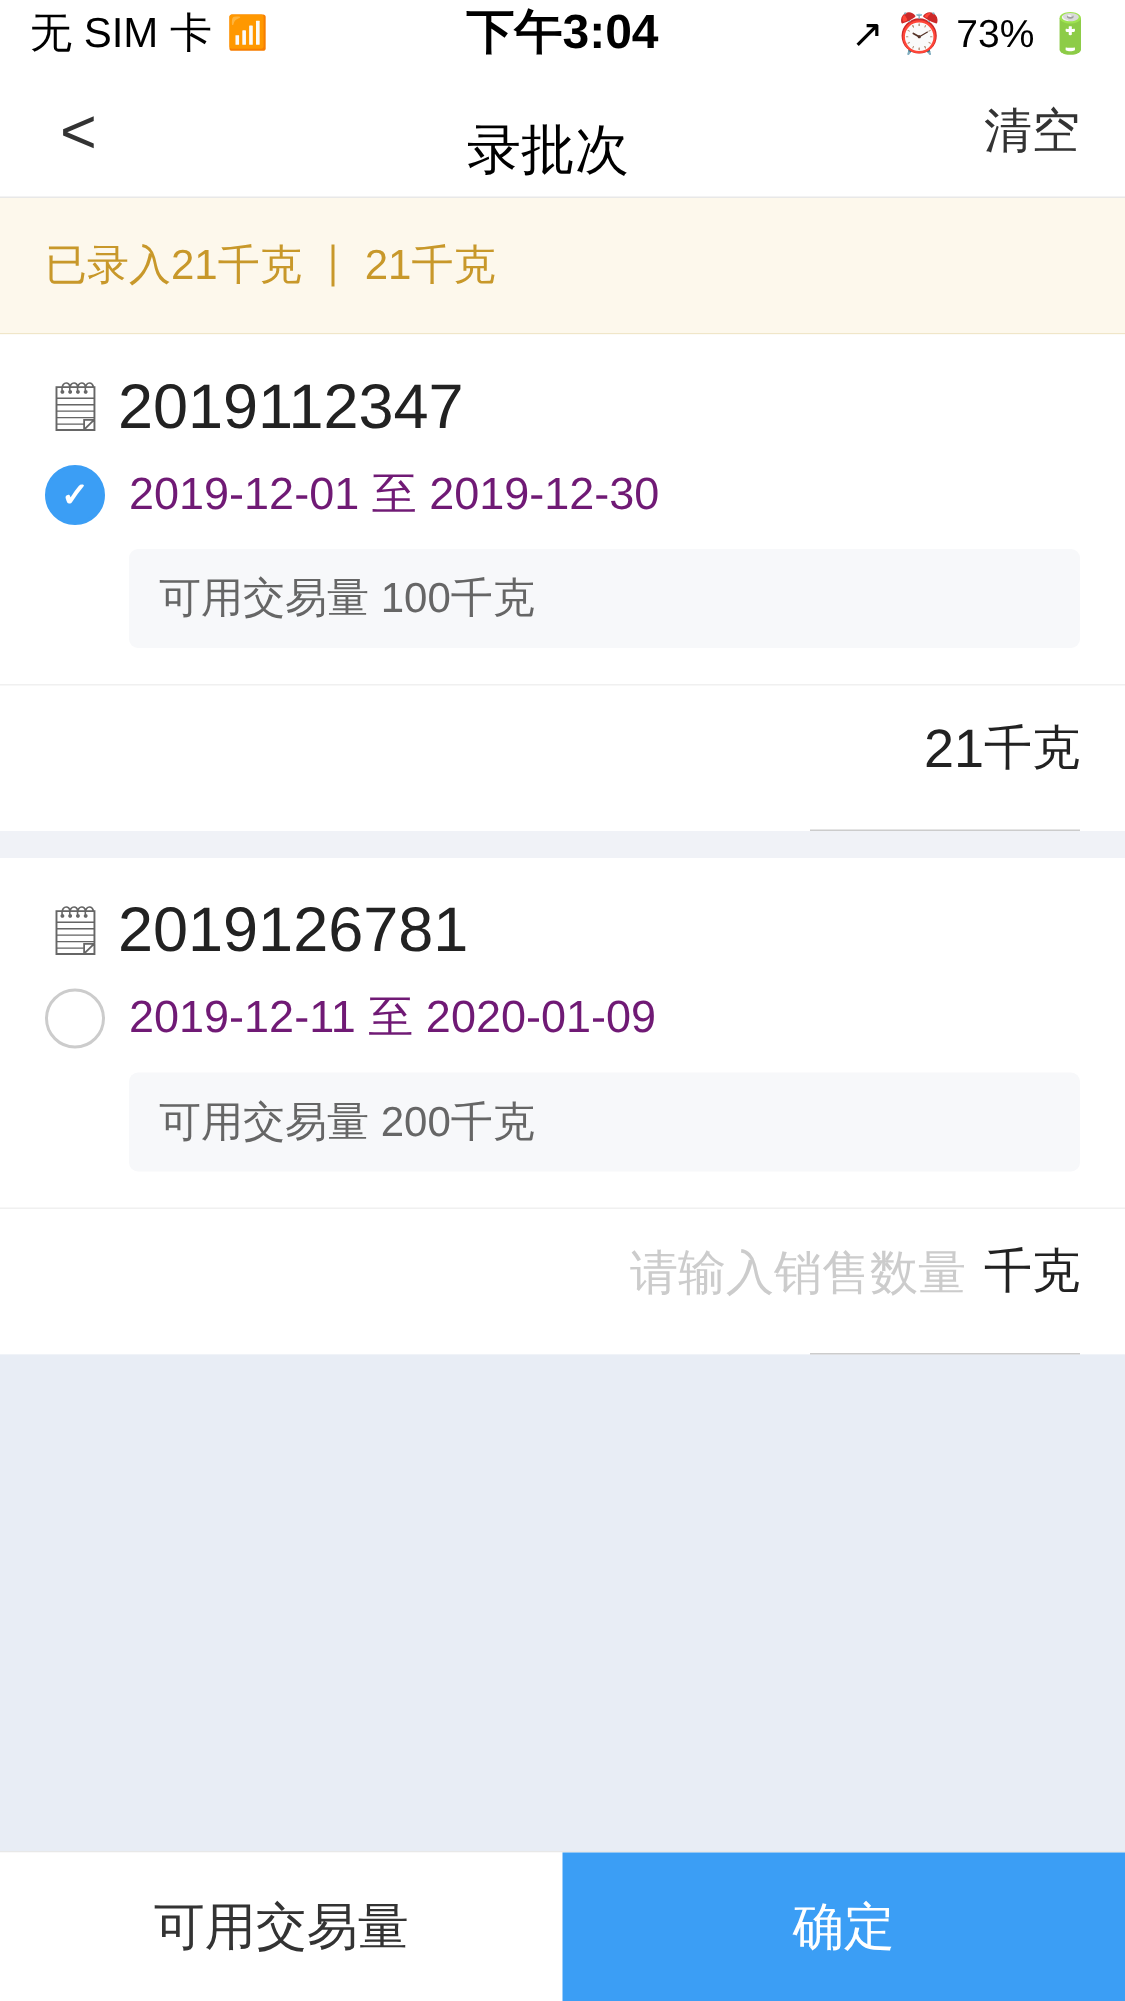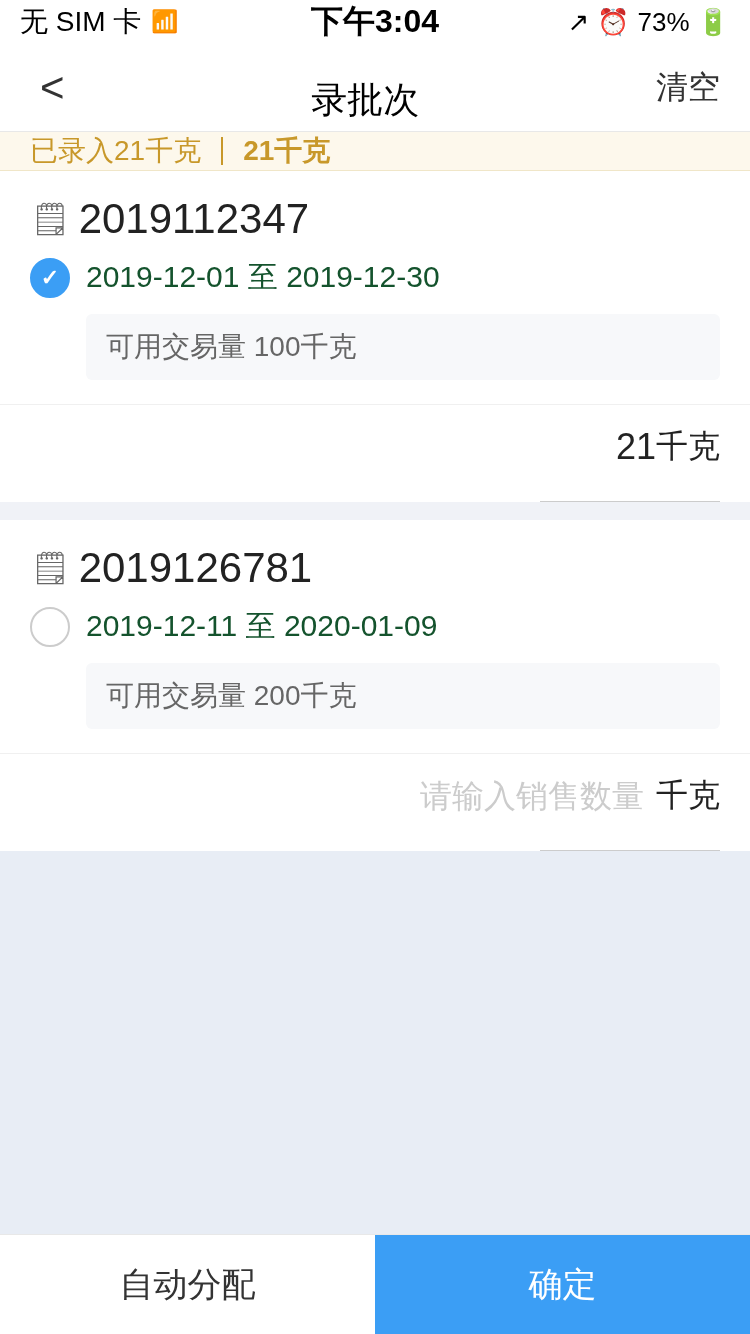--- a/index.html
+++ b/index.html
@@ -73,40 +73,40 @@
     }
     .nav-clear {
       font-size: 32px;
       color: #333;
       cursor: pointer;
     }
 
     
     .info-banner {
       background: #fdf8ec;
-      padding: 0 30px;
+      padding: 26px 30px;
       display: flex;
       align-items: center;
       gap: 20px;
       border-bottom: 1px solid #f0e6c8;
     }
     .info-recorded {
       font-size: 28px;
       color: #c8982a;
       font-weight: 500;
     }
     .info-divider {
       width: 2px;
       height: 28px;
       background: #c8982a;
     }
     .info-amount {
       font-size: 28px;
       color: #c8982a;
-      font-weight: 700;
+      font-weight: 400;
     }
 
     
     .batch-card {
       background: #fff;
       margin-bottom: 0;
     }
 
     .batch-item {
       background: #fff;
@@ -151,21 +151,21 @@
       border-color: #3b9ef5;
     }
     .radio-btn.checked::after {
       content: '✓';
       color: #fff;
       font-size: 22px;
       font-weight: bold;
     }
     .batch-date {
       font-size: 30px;
-      color: #14532d;
+      color: #701a75;
     }
 
     .batch-avail-row {
       background: #f7f8fa;
       border-radius: 6px;
       padding: 14px 20px;
       margin-left: 56px;
     }
     .batch-avail-text {
       font-size: 28px;
@@ -344,15 +344,15 @@
     <span class="quantity-unit">千克</span>
   </div>
   <div class="qty-underline-row">
     <div class="qty-underline"></div>
   </div>
 </div>
 
 <div class="empty-area" style="min-height: 430px;"></div>
 
 <div class="bottom-bar">
-  <button class="btn-auto">自动分配</button>
+  <button class="btn-auto">可用交易量</button>
   <button class="btn-confirm">确定</button>
 </div>
 
 </body></html>

